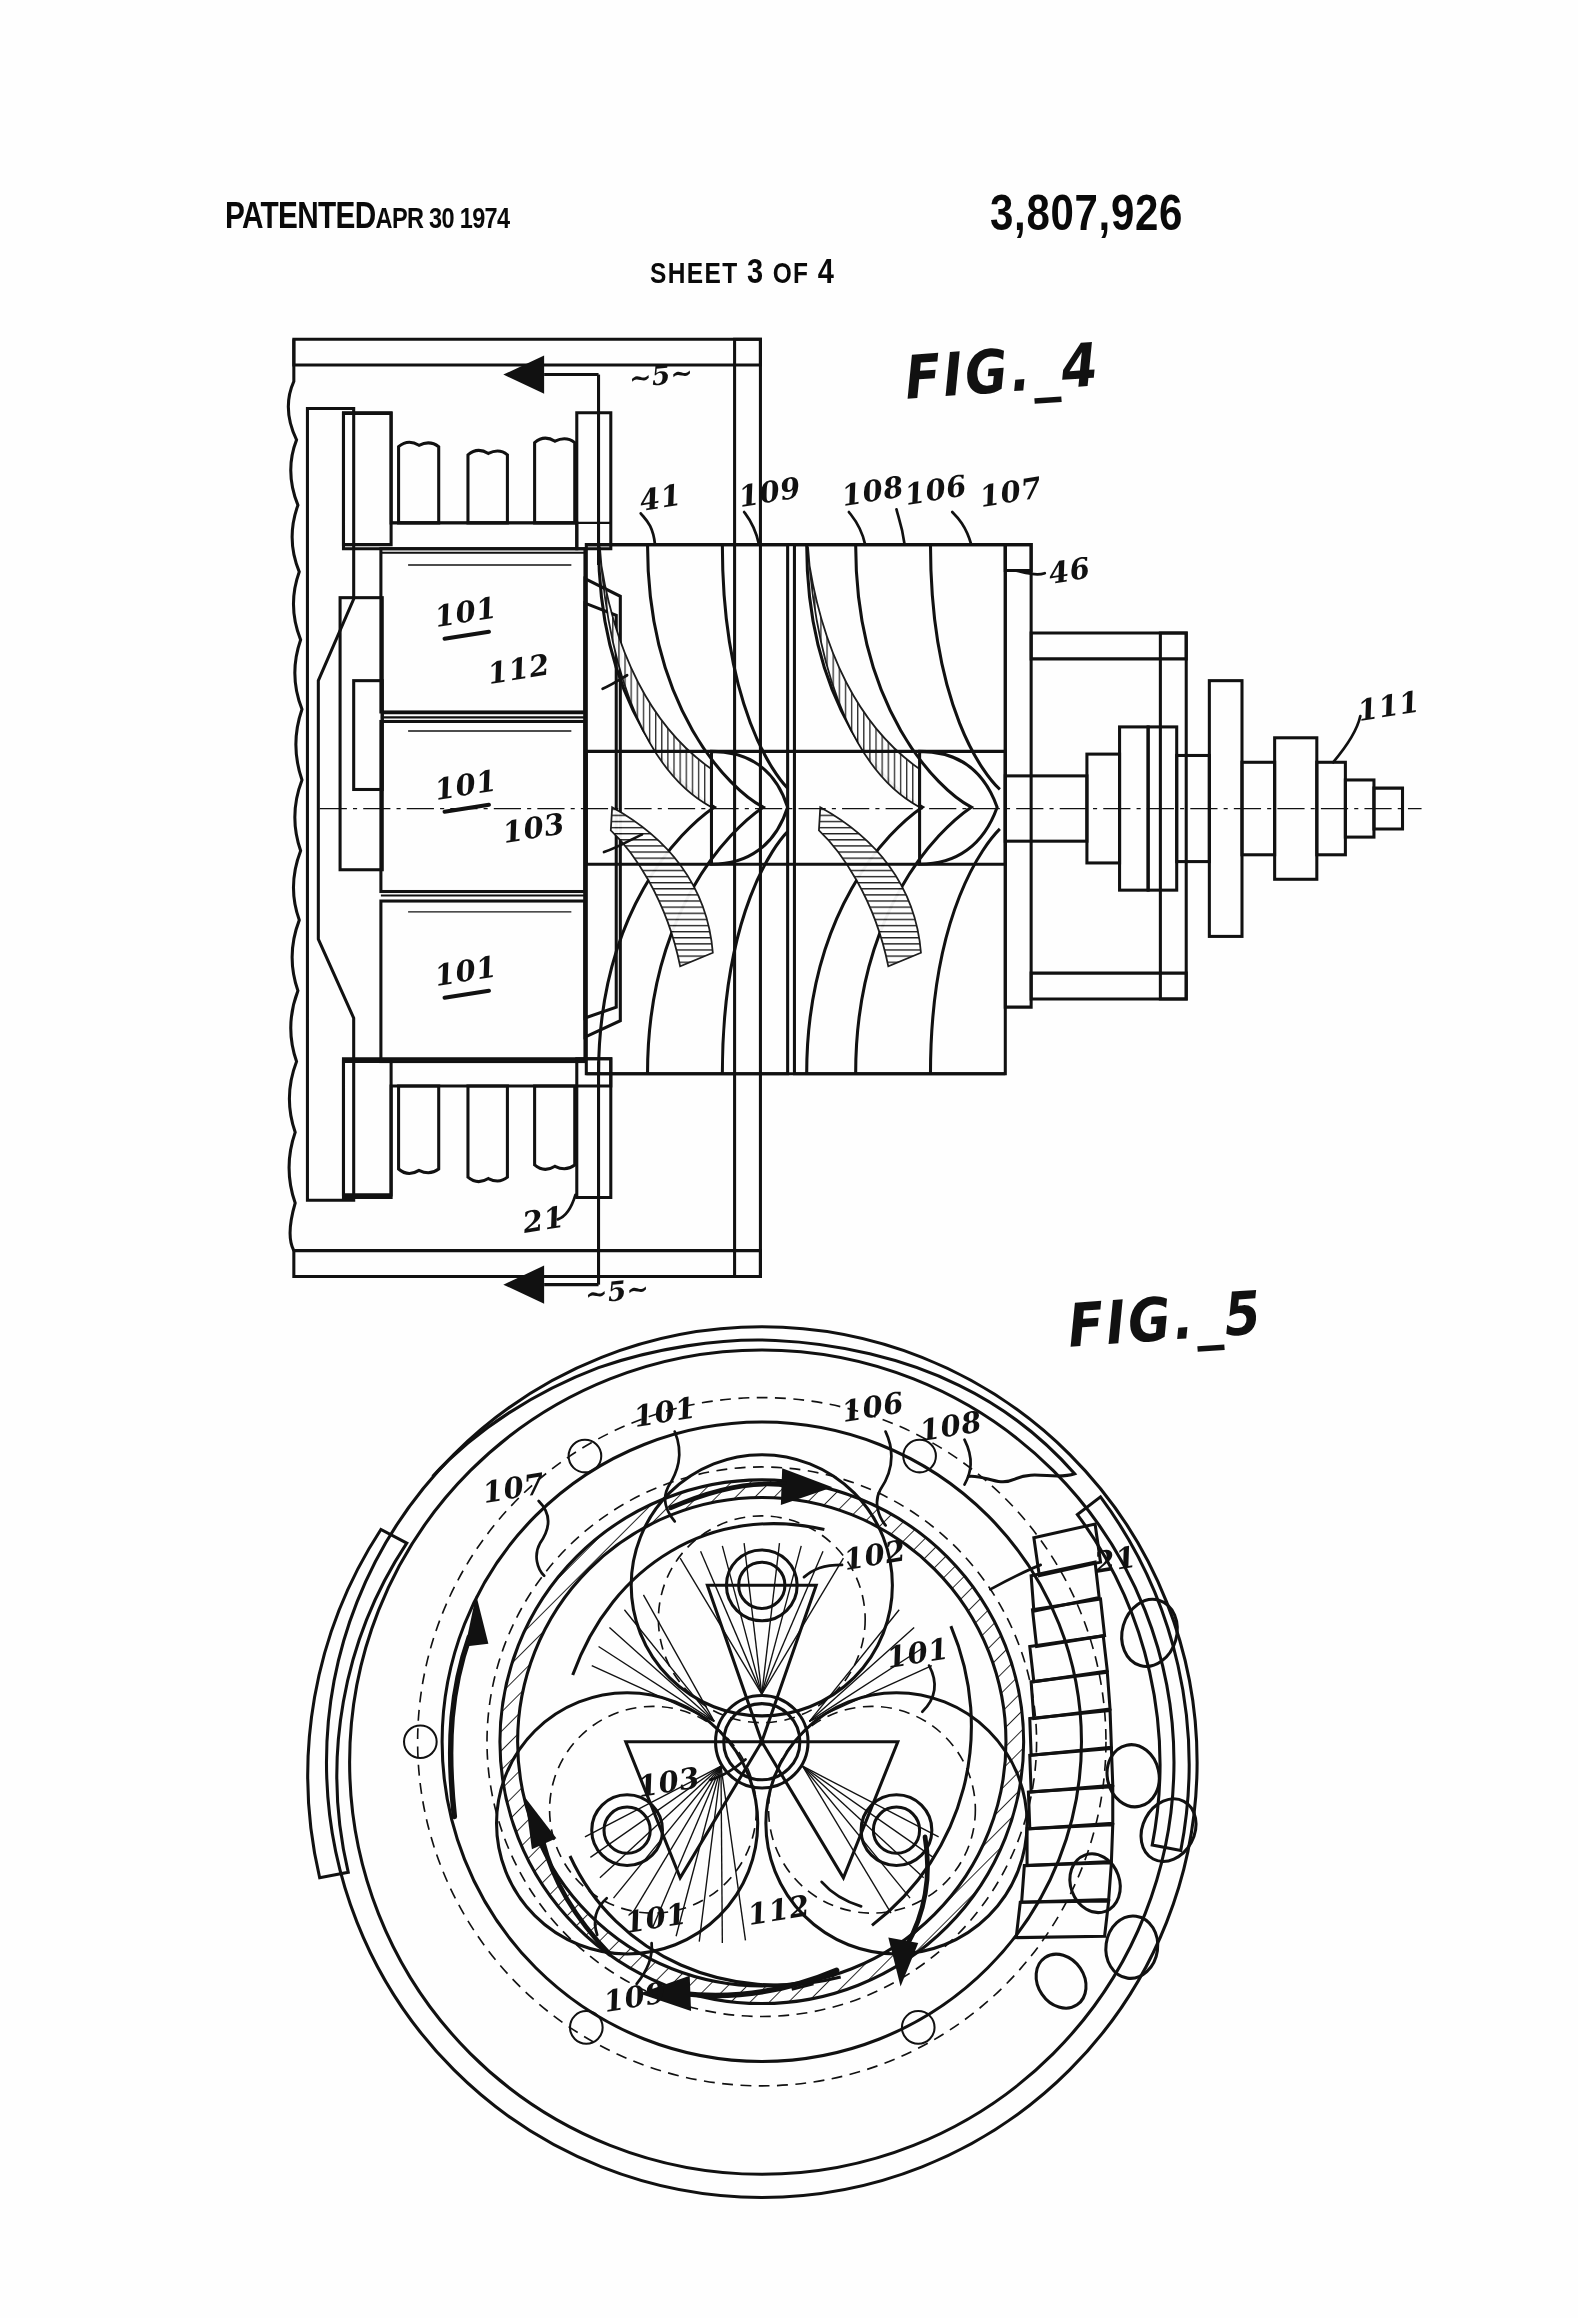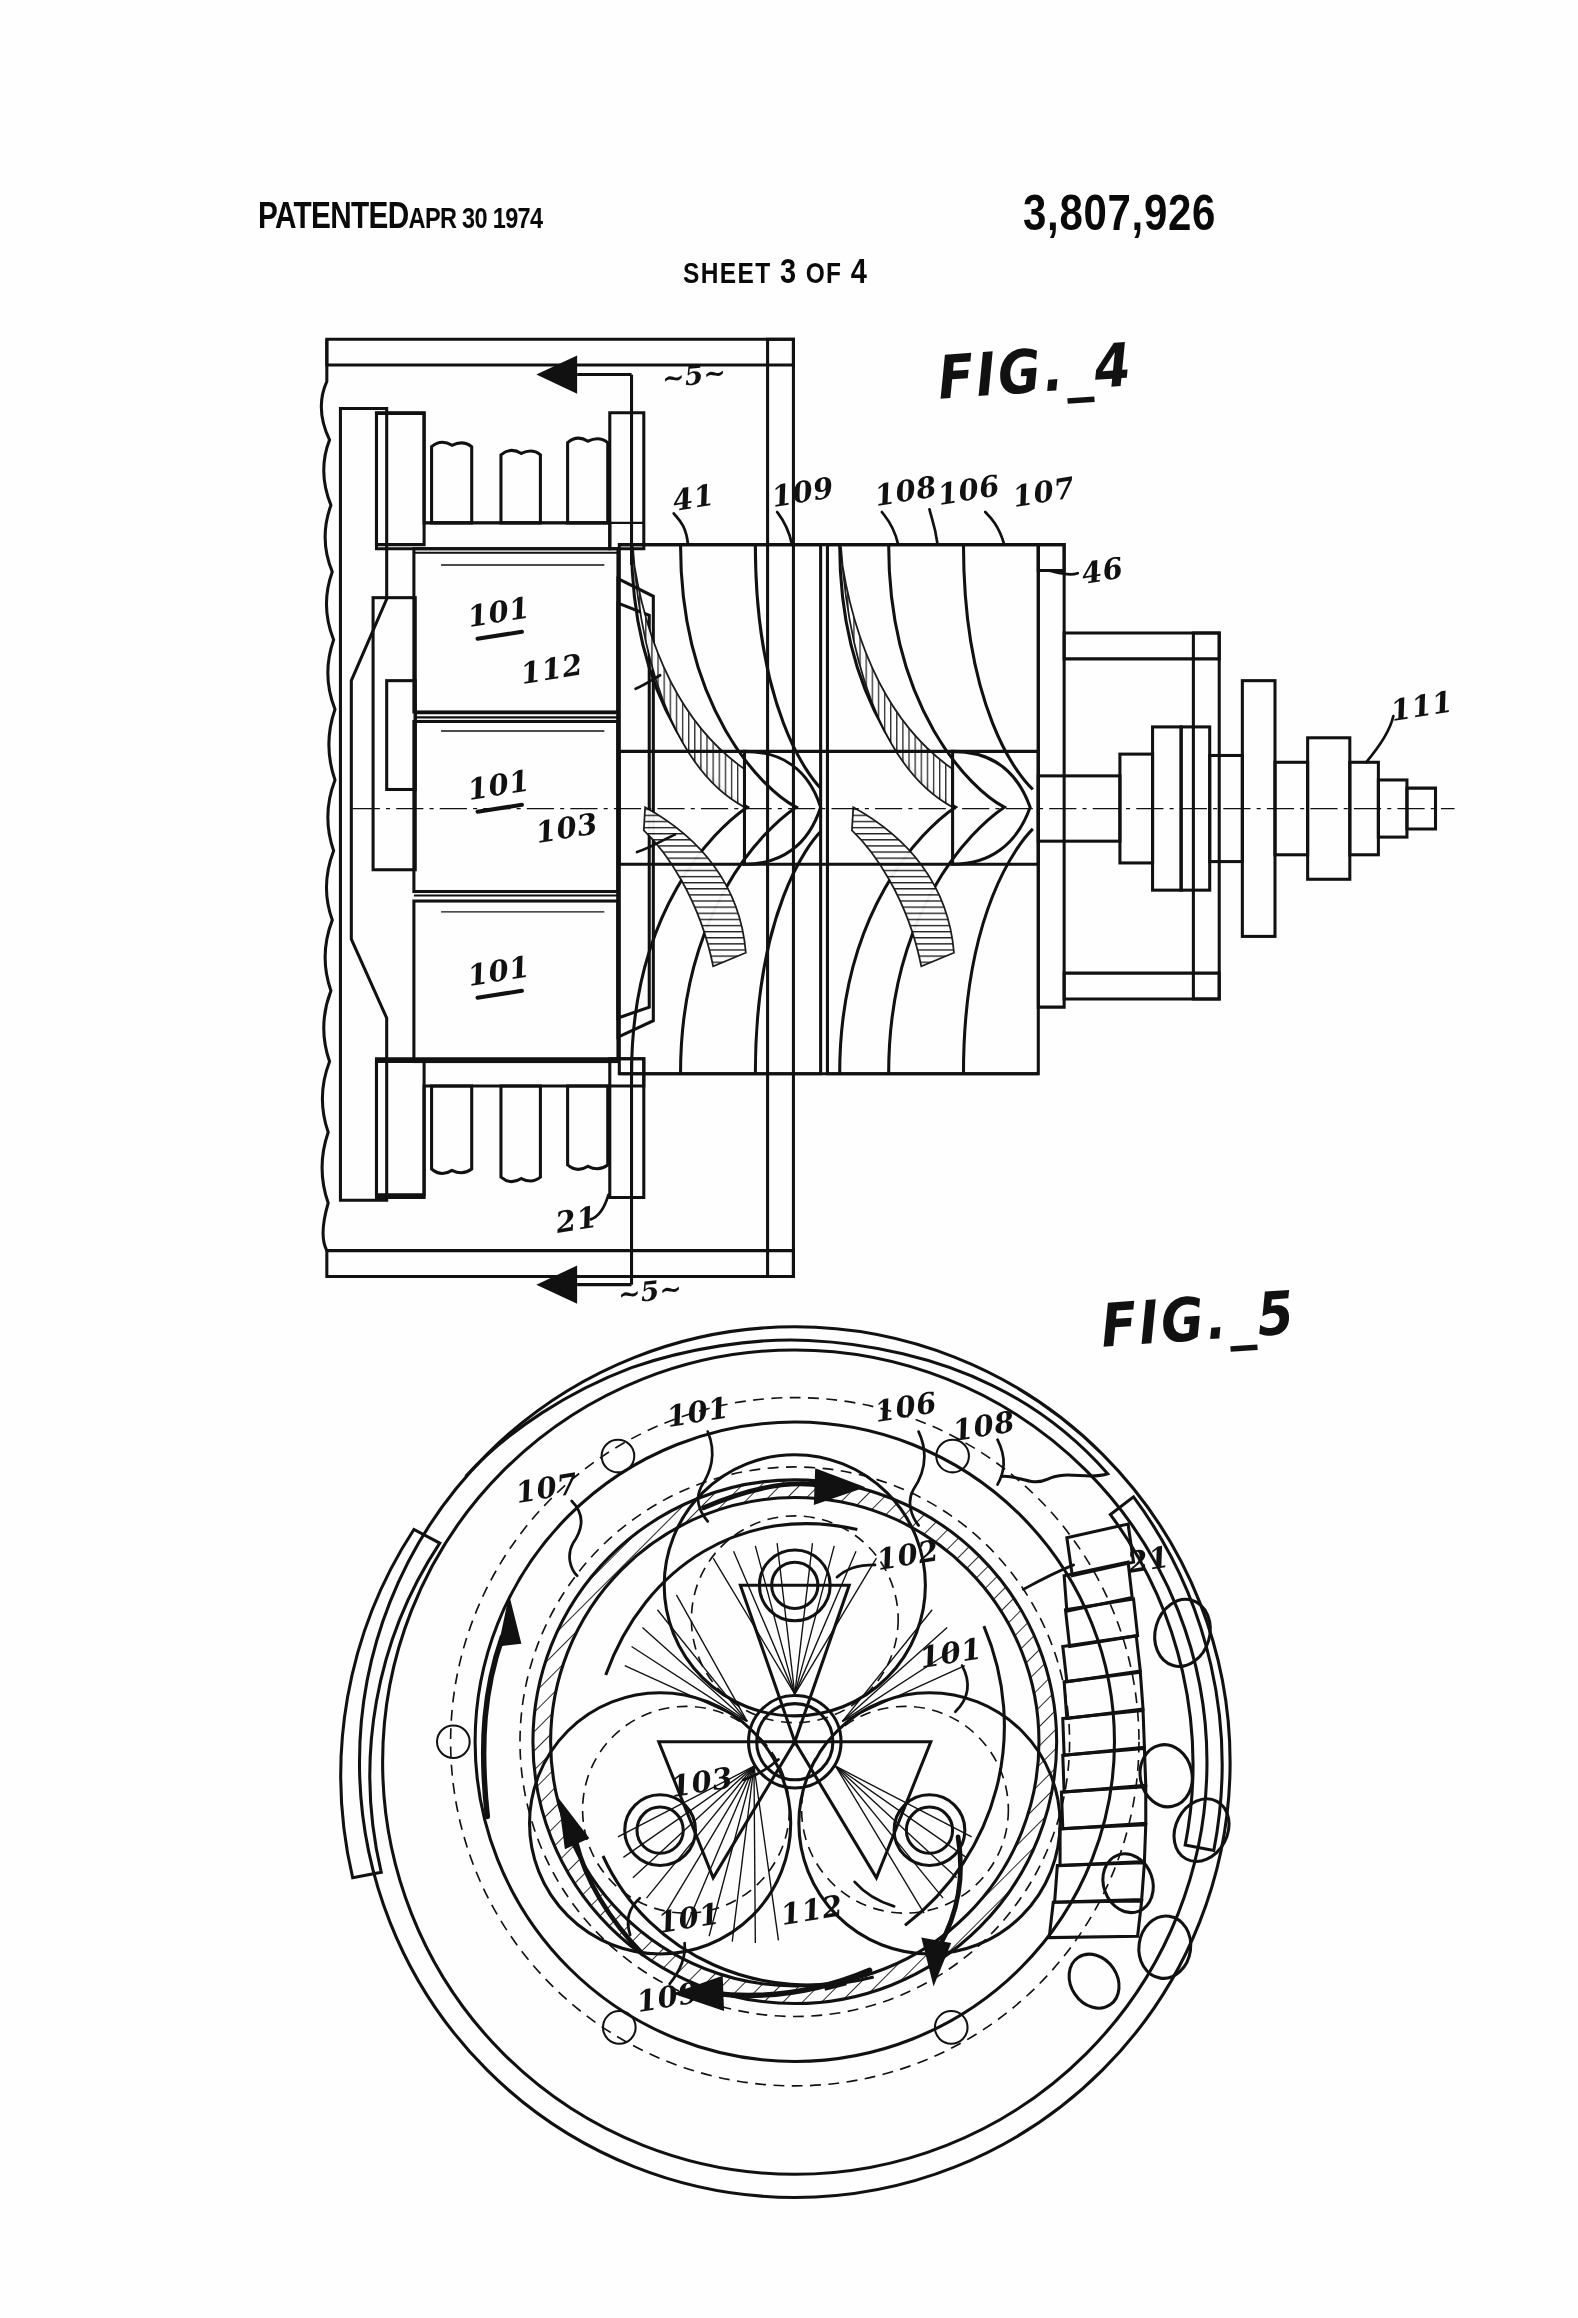--- a/index.html
+++ b/index.html
@@ -1,21 +1,21 @@
 <!DOCTYPE html>
 <html style="font-size:11px"><head>
 <meta charset="utf-8">
 <style>
   html,body{margin:0;padding:0;background:#fff;}
   body{
     width:1578px;height:2319px;position:relative;overflow:hidden;
     font-family:"Liberation Sans", sans-serif;
     background:#fefefe;
   }
-  #sheet{position:absolute;inset:0;margin-left:33px;}
+  #sheet{position:absolute;inset:0;}
 
   
   .hdr-patented{
     position:absolute;left:225px;top:194px;
     font-family:"Liberation Sans", sans-serif;
     font-weight:bold;font-size:31px;letter-spacing:-0.7px;
     color:#0a0a0a; white-space:nowrap;
     transform:scaleY(1.22) scaleX(0.96);
     transform-origin:left top;
   }

